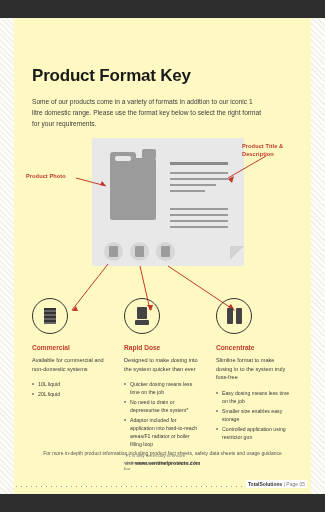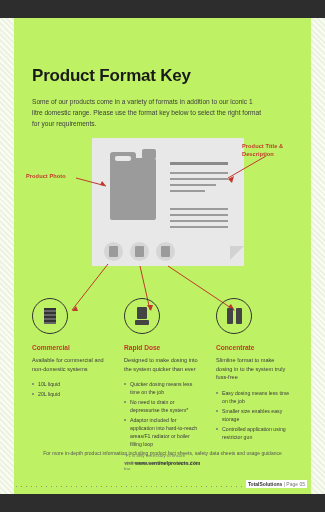--- a/index.html
+++ b/index.html
@@ -31,21 +31,21 @@
     position: absolute;
     left: 0; bottom: 0;
     width: 325px; height: 18px;
     background: #2d2d2d;
   }
   .sheet {
     position: absolute;
     left: 0; top: 18px;
     width: 325px;
     height: 476px;
-    background: #bef264;
+    background: #fef9c3;
   }
   
   .edge-left, .edge-right {
     position: absolute;
     top: 0;
     width: 14px;
     height: 476px;
     background:
       repeating-linear-gradient(45deg, #f2f2f2 0 2px, #ffffff 2px 4px);
     opacity: .9;

